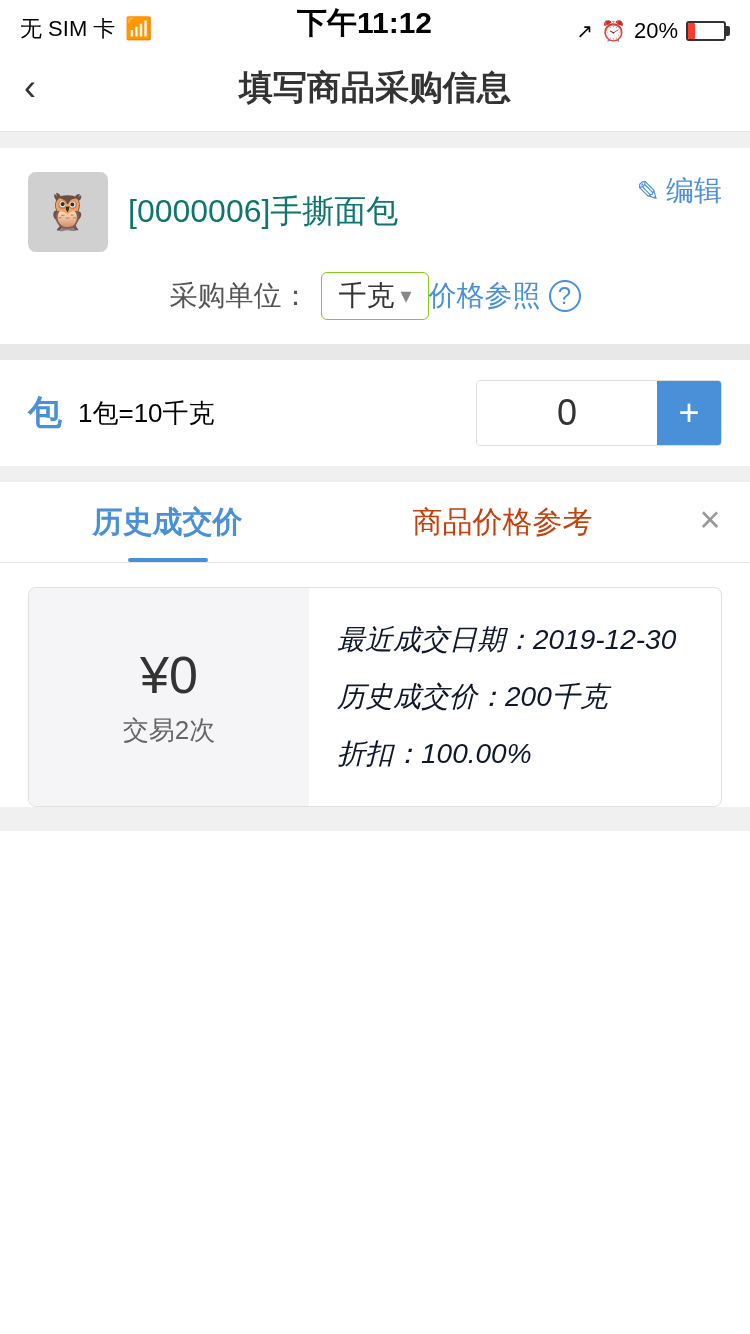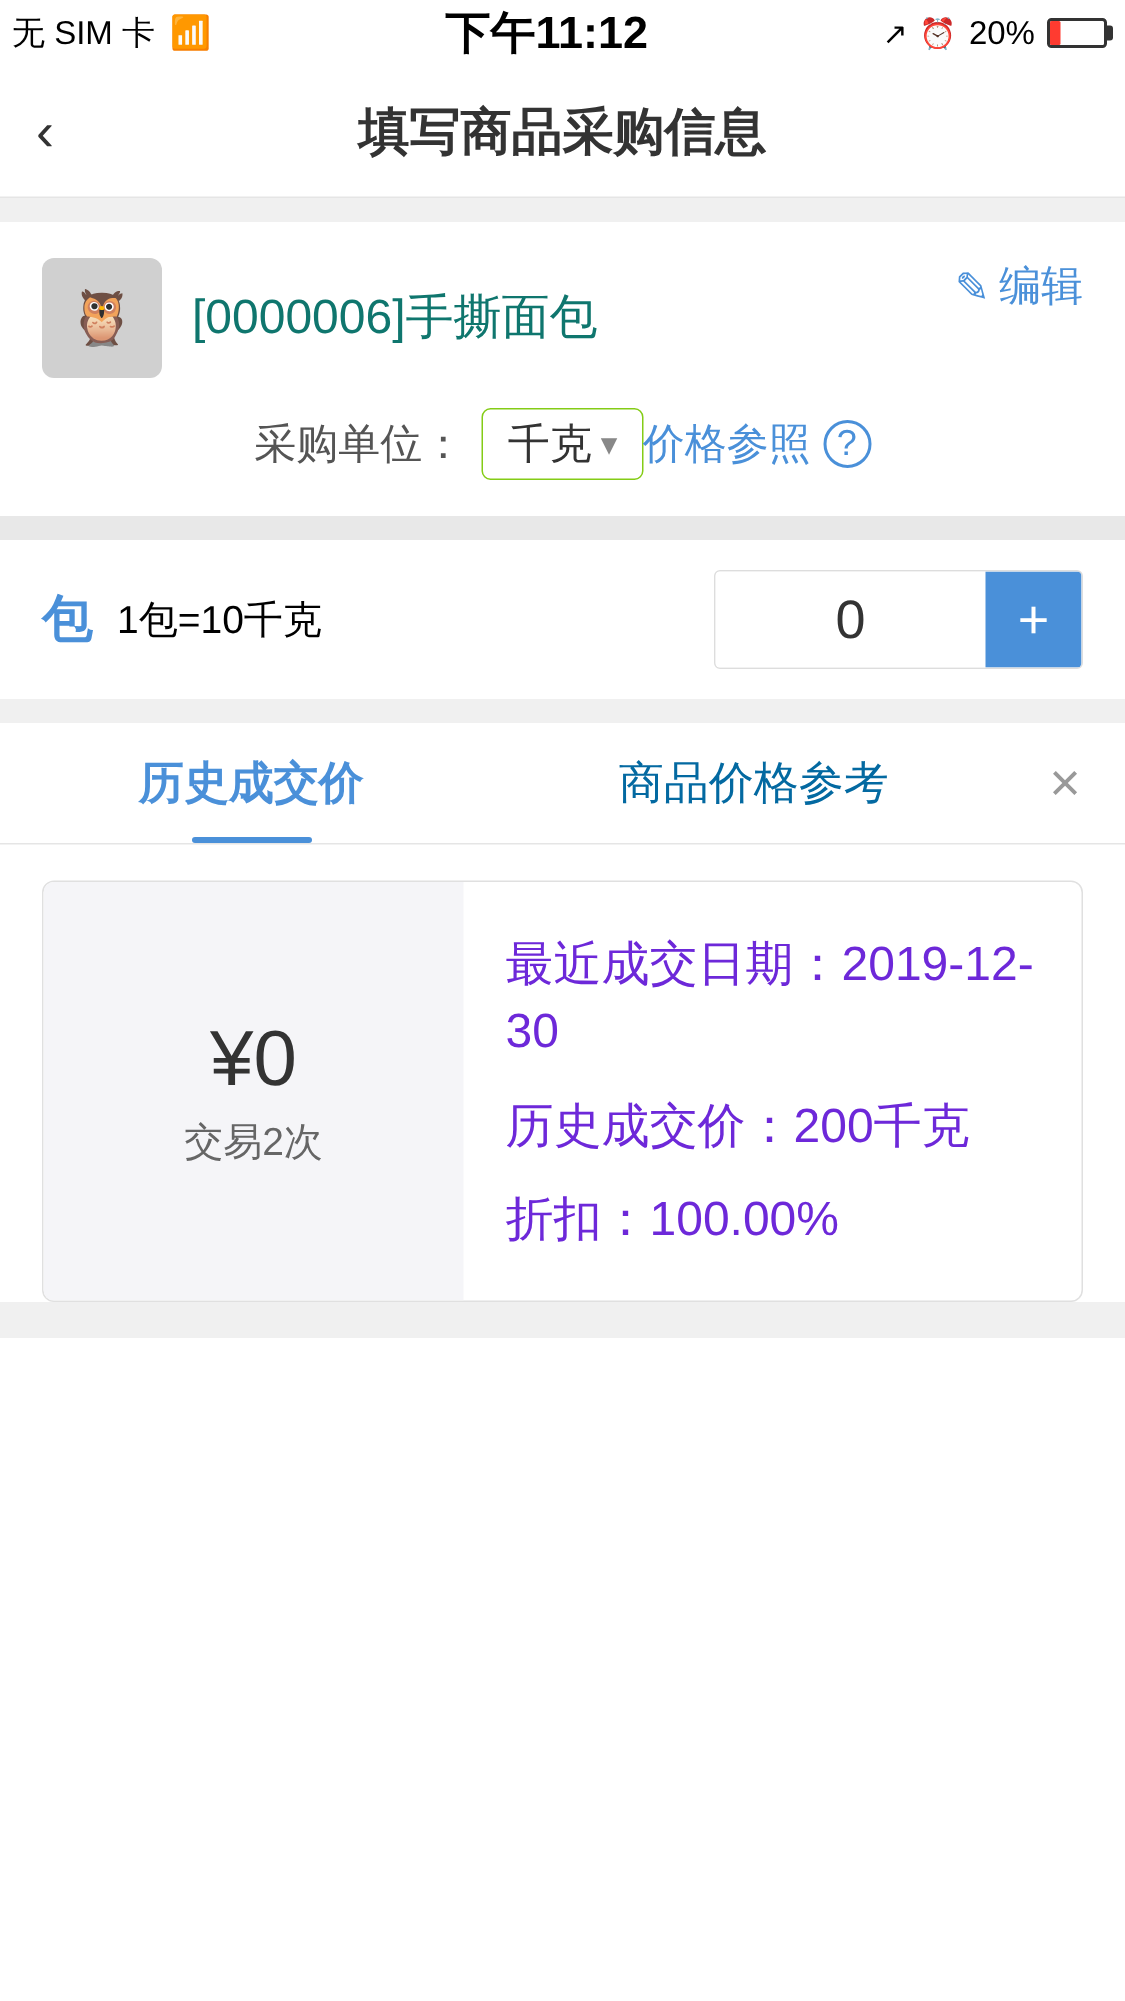--- a/index.html
+++ b/index.html
@@ -10,23 +10,23 @@
       font-family: -apple-system, "PingFang SC", "Helvetica Neue", Arial, sans-serif;
       background: #f0f0f0;
       font-size: 28px;
     }
 
     
     .status-bar {
       height: 44px;
       background: #fff;
       display: flex;
-      align-items: center;
+      align-items: flex-end;
       justify-content: space-between;
-      padding: 0 8px;
+      padding: 0 20px;
       font-size: 24px;
       font-weight: 500;
     }
     .status-left {
       display: flex;
       align-items: center;
       gap: 10px;
       font-size: 24px;
     }
     .status-center {
@@ -230,29 +230,30 @@
     
     .price-panel {
       background: #fff;
       margin-top: 16px;
     }
     .panel-tabs {
       display: flex;
       align-items: flex-end;
       border-bottom: 1px solid #e5e5e5;
       position: relative;
+      font-family: Liberation Mono, monospace;
     }
     .panel-tab {
       flex: 1;
       height: 80px;
       display: flex;
       align-items: center;
       justify-content: center;
       font-size: 30px;
-      color: #0369a1;
+      color: #c2410c;
       cursor: pointer;
       position: relative;
     }
     .panel-tab.active {
       color: #4a90d9;
       font-weight: 600;
     }
     .panel-tab.active::after {
       content: '';
       position: absolute;
@@ -304,23 +305,24 @@
     }
     .history-right {
       flex: 1;
       padding: 32px 28px;
       display: flex;
       flex-direction: column;
       justify-content: center;
       gap: 18px;
     }
     .history-detail-row {
-      font-size: 32px;
-      color: #6d28d9;
+      font-size: 28px;
+      color: #0f172a;
       line-height: 1.4;
+      font-style: italic;
     }
 
     
     .bottom-space {
       height: 600px;
       background: #fff;
     }
   </style>
 </head>
 <body>

